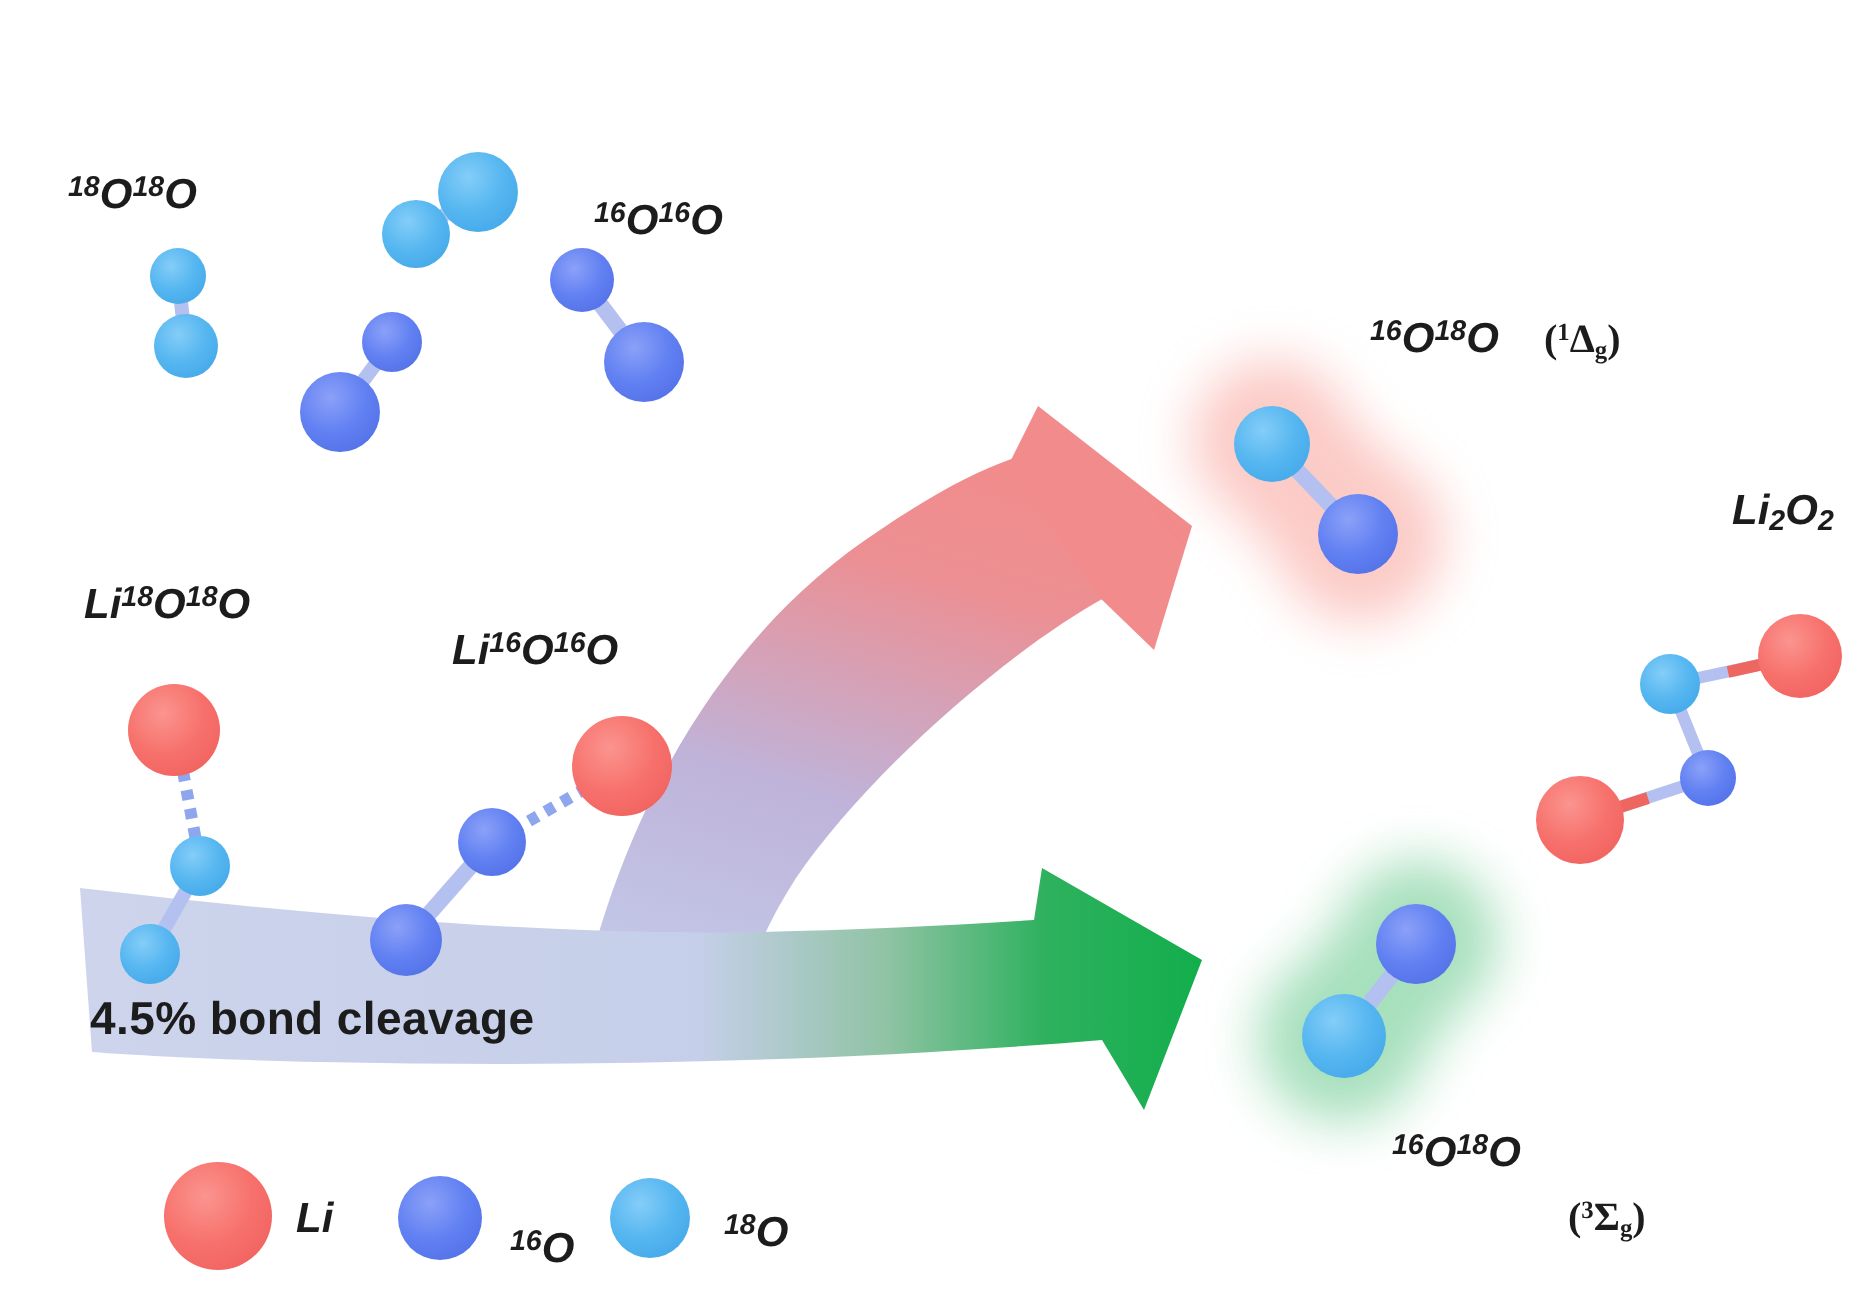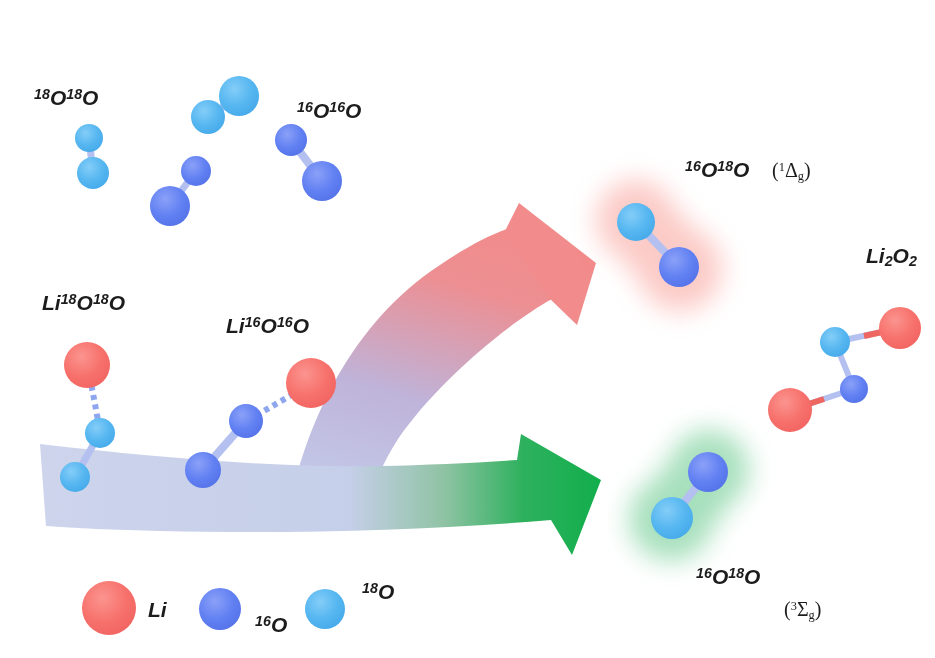--- a/index.html
+++ b/index.html
@@ -27,21 +27,21 @@
   .formula sup,.formula sub{
     font-size:0.68em;
     line-height:0;
     vertical-align:baseline;
     position:relative;
   }
   .formula sup{top:-0.45em;}
   .formula sub{top:0.18em;}
   .state{
     font-family:"Liberation Serif",serif;
-    font-weight:400;
+    font-weight:700;
     font-size:20px;
   }
   .state sup,.state sub{
     font-size:0.62em;
     line-height:0;
     vertical-align:baseline;
     position:relative;
   }
   .state sup{top:-0.5em;}
   .state sub{top:0.25em;}
@@ -185,30 +185,31 @@
   </svg>
 
   <div class="lbl formula" style="left:34px;top:68px"><sup>18</sup><span>O</span><sup>18</sup><span>O</span></div>
 
   <div class="lbl formula" style="left:297px;top:81px"><sup>16</sup><span>O</span><sup>16</sup><span>O</span></div>
 
   <div class="lbl formula" style="left:42px;top:273px"><span>Li</span><sup>18</sup><span>O</span><sup>18</sup><span>O</span></div>
 
   <div class="lbl formula" style="left:226px;top:296px"><span>Li</span><sup>16</sup><span>O</span><sup>16</sup><span>O</span></div>
 
+  <div class="lbl cleavage" style="left:45px;top:478px">4.5% bond cleavage</div>
 
   <div class="lbl formula" style="left:685px;top:140px"><sup>16</sup><span>O</span><sup>18</sup><span>O</span></div>
 
   <div class="lbl state" style="left:772px;top:141px"><span>(</span><sup>1</sup><span>Δ</span><sub>g</sub><span>)</span></div>
 
   <div class="lbl formula" style="left:866px;top:226px"><span>Li</span><sub>2</sub><span>O</span><sub>2</sub></div>
 
   <div class="lbl formula" style="left:696px;top:547px"><sup>16</sup><span>O</span><sup>18</sup><span>O</span></div>
 
   <div class="lbl state" style="left:784px;top:580px"><span>(</span><sup>3</sup><span>Σ</span><sub>g</sub><span>)</span></div>
 
   <div class="lbl formula" style="left:148px;top:580px"><span>Li</span></div>
 
   <div class="lbl formula" style="left:255px;top:595px"><sup>16</sup><span>O</span></div>
 
-  <div class="lbl formula" style="left:362px;top:562px"><sup>18</sup><span>O</span></div>
+  <div class="lbl formula" style="left:362px;top:587px"><sup>18</sup><span>O</span></div>
 
 </div>
 
 </body></html>

